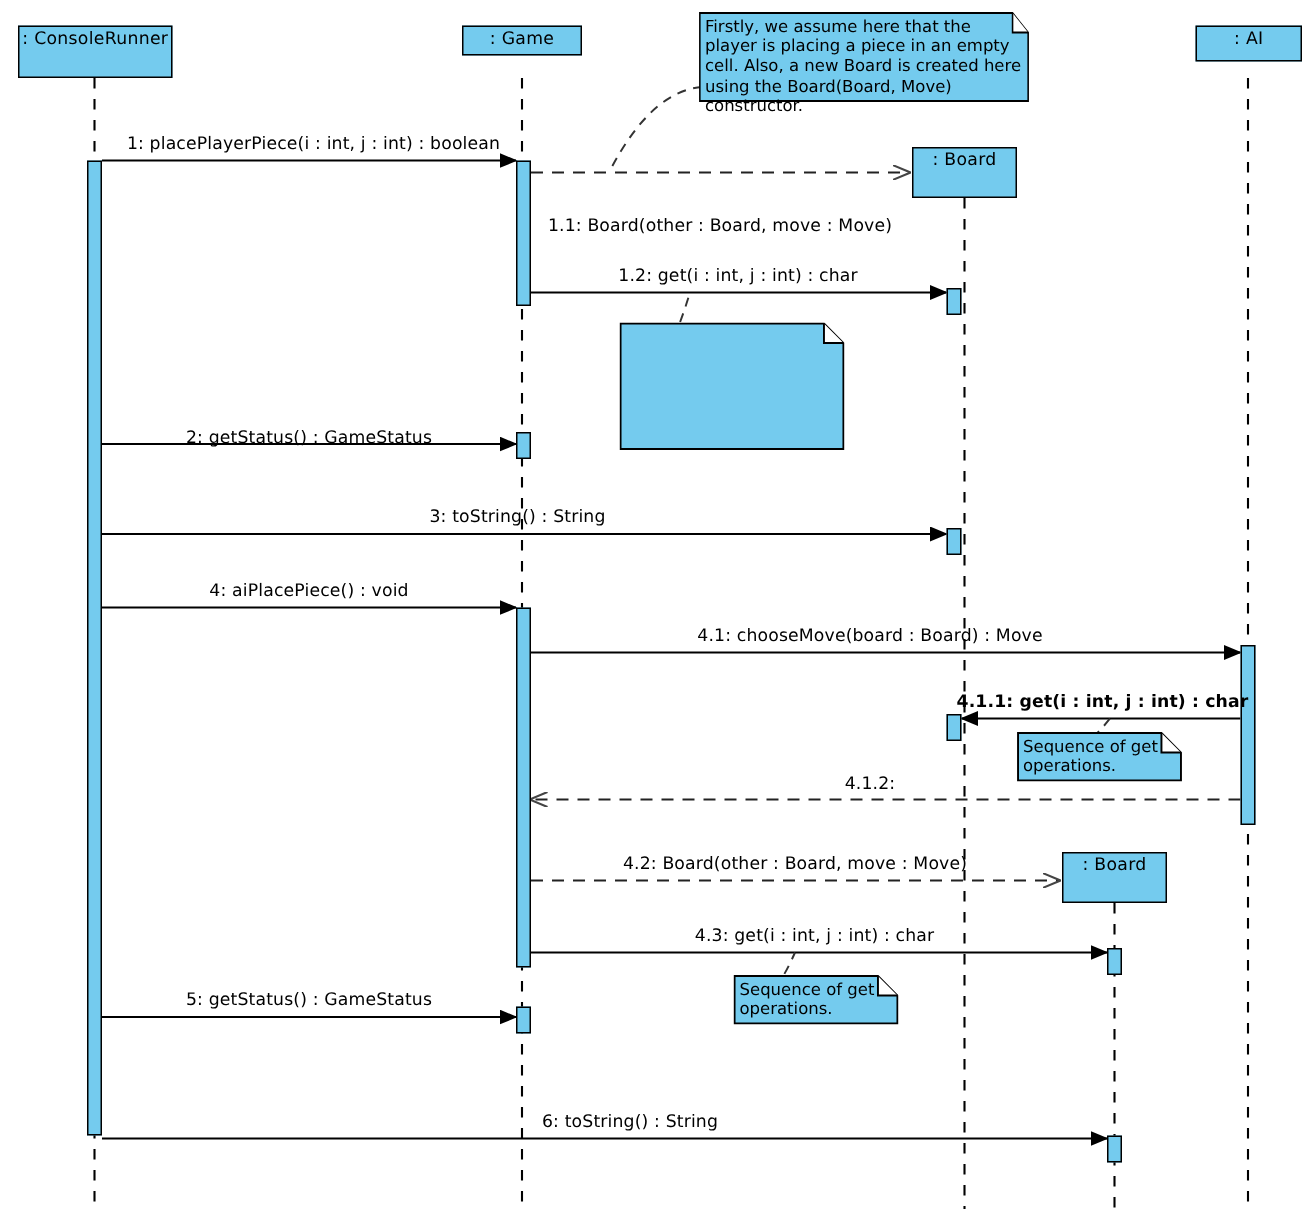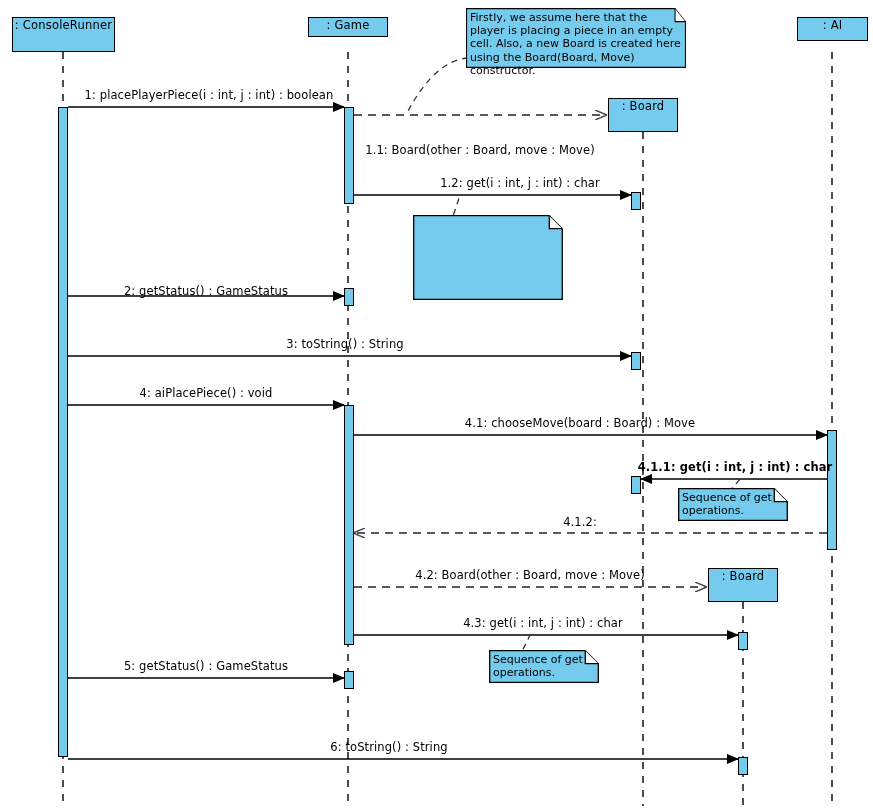--- a/index.html
+++ b/index.html
@@ -165,26 +165,26 @@
           <path d="M96.3,0.7 L96.3,13.7 L109.3,13.7" fill="#ffffff" stroke="#000000" stroke-width="1.3"></path>
         </svg><div class="note-text" style="white-space: normal;">Sequence of get operations.</div></div>
       <div class="note" style="left: 489px; top: 650px; width: 110px; height: 33px; background: transparent;"><svg class="note-body" viewBox="0 0 110 33" preserveAspectRatio="none">
           <path d="M0.7,0.7 L96.3,0.7 L109.3,13.7 L109.3,32.3 L0.7,32.3 Z" fill="#74CBEE" stroke="#000000" stroke-width="1.3"></path>
           <path d="M96.3,0.7 L96.3,13.7 L109.3,13.7" fill="#ffffff" stroke="#000000" stroke-width="1.3"></path>
         </svg><div class="note-text" style="white-space: normal;">Sequence of get operations.</div></div>
     </div>
   <div id="labels-layer">
       <div class="msg-label center" style="left: 209px; top: 88px;">1: placePlayerPiece(i : int, j : int) : boolean</div>
       <div class="msg-label center" style="left: 480px; top: 95px; margin-top: 48px;">1.1: Board(other : Board, move : Move)</div>
-      <div class="msg-label center" style="left: 520px; top: 176px;">1.2: get(i : int, j : int) : char</div>
+      <div class="msg-label center" style="left: 492px; top: 176px;">1.2: get(i : int, j : int) : char</div>
       <div class="msg-label center" style="left: 206px; top: 284px;">2: getStatus() : GameStatus</div>
       <div class="msg-label center" style="left: 345px; top: 337px;">3: toString() : String</div>
       <div class="msg-label center" style="left: 206px; top: 386px;">4: aiPlacePiece() : void</div>
       <div class="msg-label center" style="left: 580px; top: 416px;">4.1: chooseMove(board : Board) : Move</div>
       <div class="msg-label center" style="left: 735px; top: 460px; font-weight: bold;">4.1.1: get(i : int, j : int) : char</div>
       <div class="msg-label center" style="left: 580px; top: 515px;">4.1.2:</div>
       <div class="msg-label center" style="left: 530px; top: 568px;">4.2: Board(other : Board, move : Move)</div>
       <div class="msg-label center" style="left: 543px; top: 616px;">4.3: get(i : int, j : int) : char</div>
       <div class="msg-label center" style="left: 206px; top: 659px;">5: getStatus() : GameStatus</div>
-      <div class="msg-label center" style="left: 389px; top: 740px; text-align: right;">6: toString() : String</div>
+      <div class="msg-label center" style="left: 420px; top: 740px; text-align: right;">6: toString() : String</div>
     </div>
 
 </div>
 
 </body></html>

